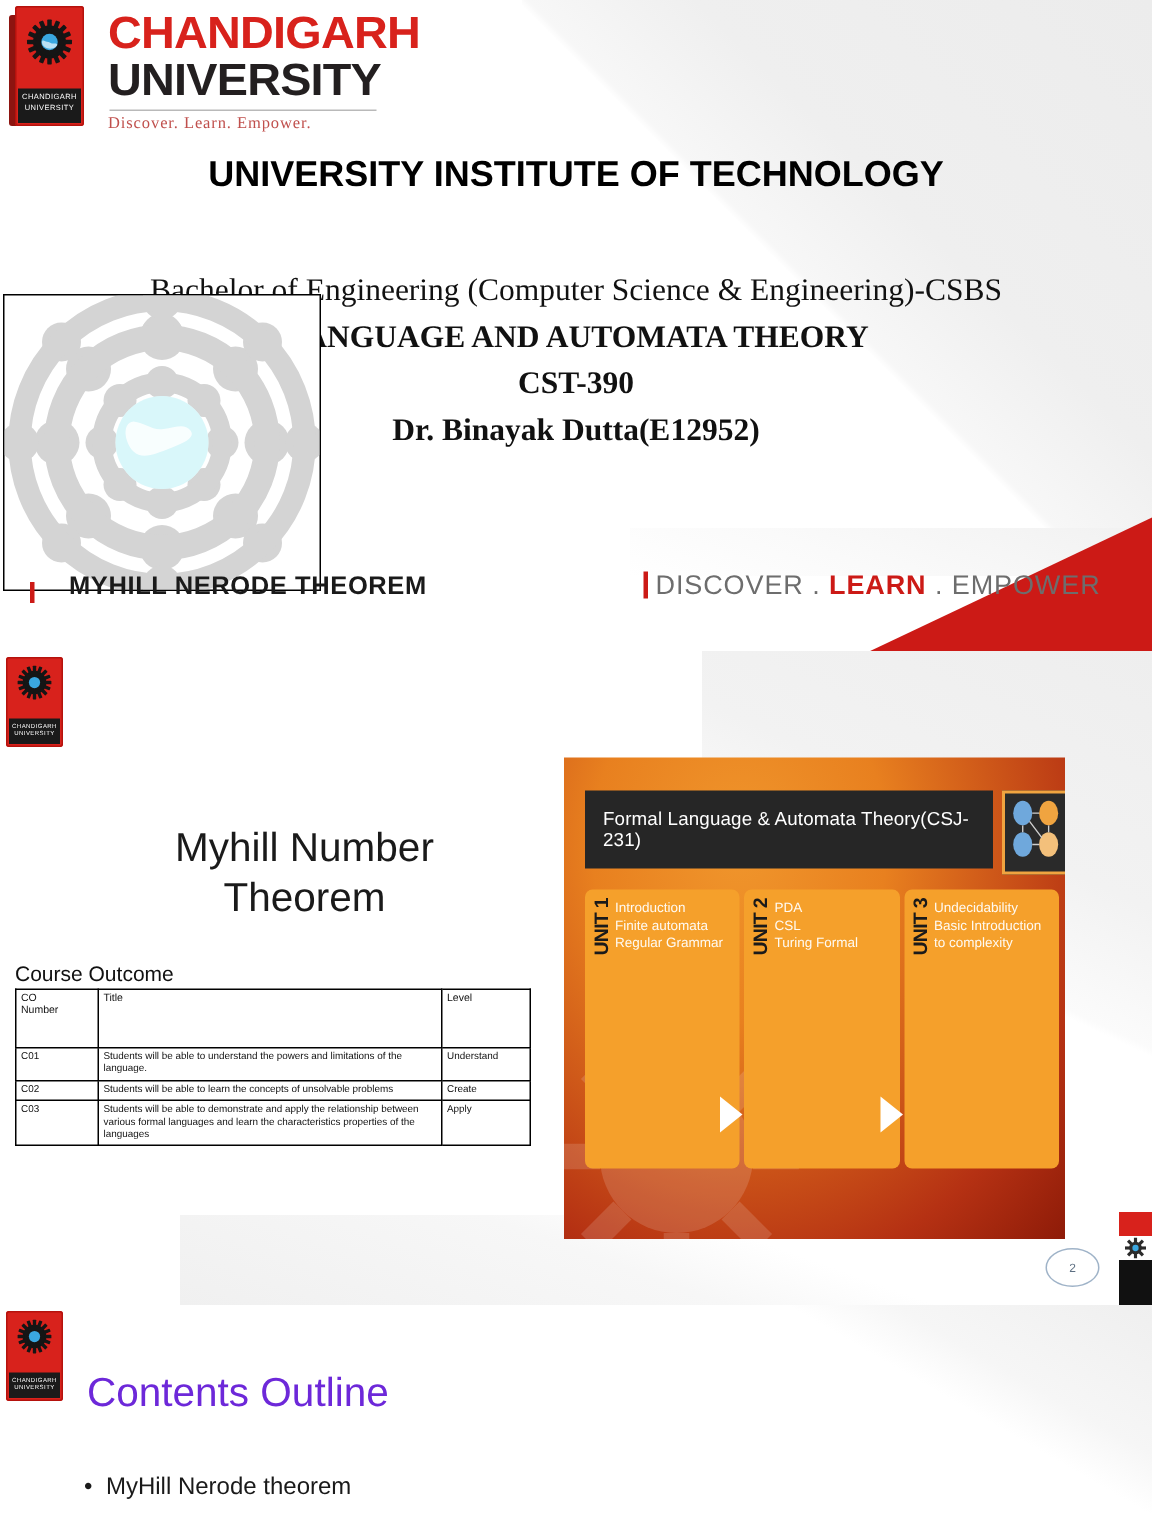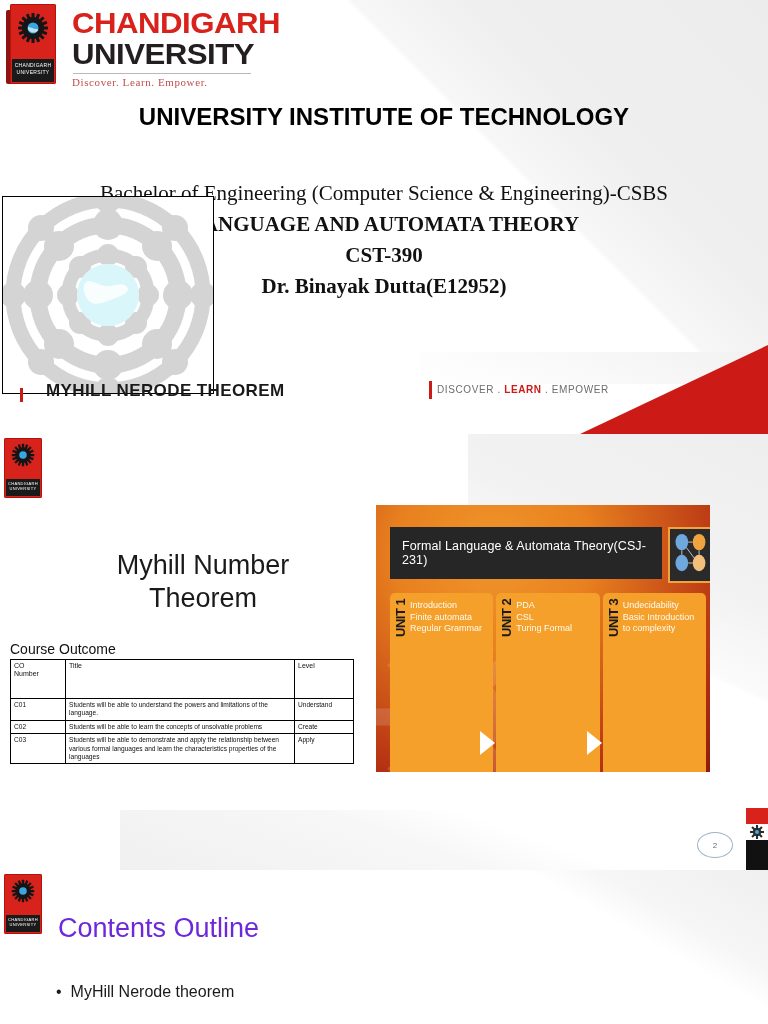--- a/index.html
+++ b/index.html
@@ -56,21 +56,21 @@
          font-weight:bold;font-size:24px;line-height:34px;color:#000;letter-spacing:0px;}
   .s1-h1 .l2{display:block;}
   .s1-sub{position:absolute;left:0;right:0;top:178px;text-align:center;
           font-family:"Liberation Serif", serif;font-size:21px;line-height:31px;color:#111;}
   .s1-sub .b{font-weight:bold;}
 
   .s1-gearbox{position:absolute;left:2px;top:196px;width:210px;height:196px;background:#fff;border:1px solid #000;overflow:hidden;}
   .s1-redbar{position:absolute;left:20px;top:388px;width:3px;height:14px;background:#cc1a16;}
   .s1-theorem{position:absolute;left:46px;top:381px;font-weight:bold;font-size:17px;color:#1a1a1a;letter-spacing:.4px;}
 
-  .s1-tagline{position:absolute;left:429px;top:381px;font-size:10px;letter-spacing:.6px;color:#6d6d6d;
+  .s1-tagline{position:absolute;left:429px;top:381px;font-size:18px;letter-spacing:.6px;color:#6d6d6d;
               border-left:3px solid #cc1a16;padding-left:5px;line-height:18px;}
   .s1-tagline .red{color:#cc1a16;font-weight:bold;}
 
   
   .s2-grad{
     position:absolute;top:0;right:0;width:300px;height:436px;
     background:linear-gradient(205deg,#eeeeee 0%,#f2f2f2 30%,#fbfbfb 46%,#ffffff 47%,#ffffff 100%);
   }
   .s2-grad-b{
     position:absolute;left:120px;bottom:0;width:648px;height:60px;
@@ -85,21 +85,21 @@
   .s2-title{position:absolute;left:58px;top:115px;width:290px;text-align:center;
             font-size:27px;line-height:33px;color:#1a1a1a;}
   .s2-co-h{position:absolute;left:10px;top:207px;font-weight:normal;font-size:14px;color:#111;}
 
   .co-table{position:absolute;left:10px;top:225px;width:344px;border-collapse:collapse;
             font-size:6.6px;line-height:8.4px;color:#111;}
   .co-table td{border:1px solid #000;padding:2px 3px;vertical-align:top;}
   .co-table td.c1{width:48px;}
   .co-table td.c3{width:52px;}
   .co-table tr.head td{height:34px;font-size:7px;}
-  .ppt-card{position:absolute;left:376px;top:505px;width:334px;height:267px;
+  .ppt-card{position:absolute;left:376px;top:505px;width:334px;height:321px;
             background:radial-gradient(ellipse at 35% 18%,#f0962c 0%,#e8801f 32%,#b53113 78%,#8e1b08 100%);
             overflow:hidden;}
   .ppt-gearbg{position:absolute;left:-10px;bottom:-30px;width:170px;height:170px;opacity:.14;}
   .ppt-bar{position:absolute;left:14px;top:22px;width:272px;height:52px;background:#262626;
            display:flex;align-items:center;}
   .ppt-bar span{color:#fff;font-size:12.5px;padding-left:12px;letter-spacing:.1px;}
   .ppt-thumb{position:absolute;left:292px;top:22px;width:44px;height:52px;background:#2a2a2a;border:2px solid #f0a440;}
   .ppt-units{position:absolute;left:14px;top:88px;width:316px;height:186px;display:flex;gap:3px;}
   .unit{position:relative;flex:1;background:#f5a02b;border-radius:5px;padding:6px 4px 0 4px;display:flex;}
   .unit-label{writing-mode:vertical-rl;transform:rotate(180deg);font-weight:bold;font-size:13px;

